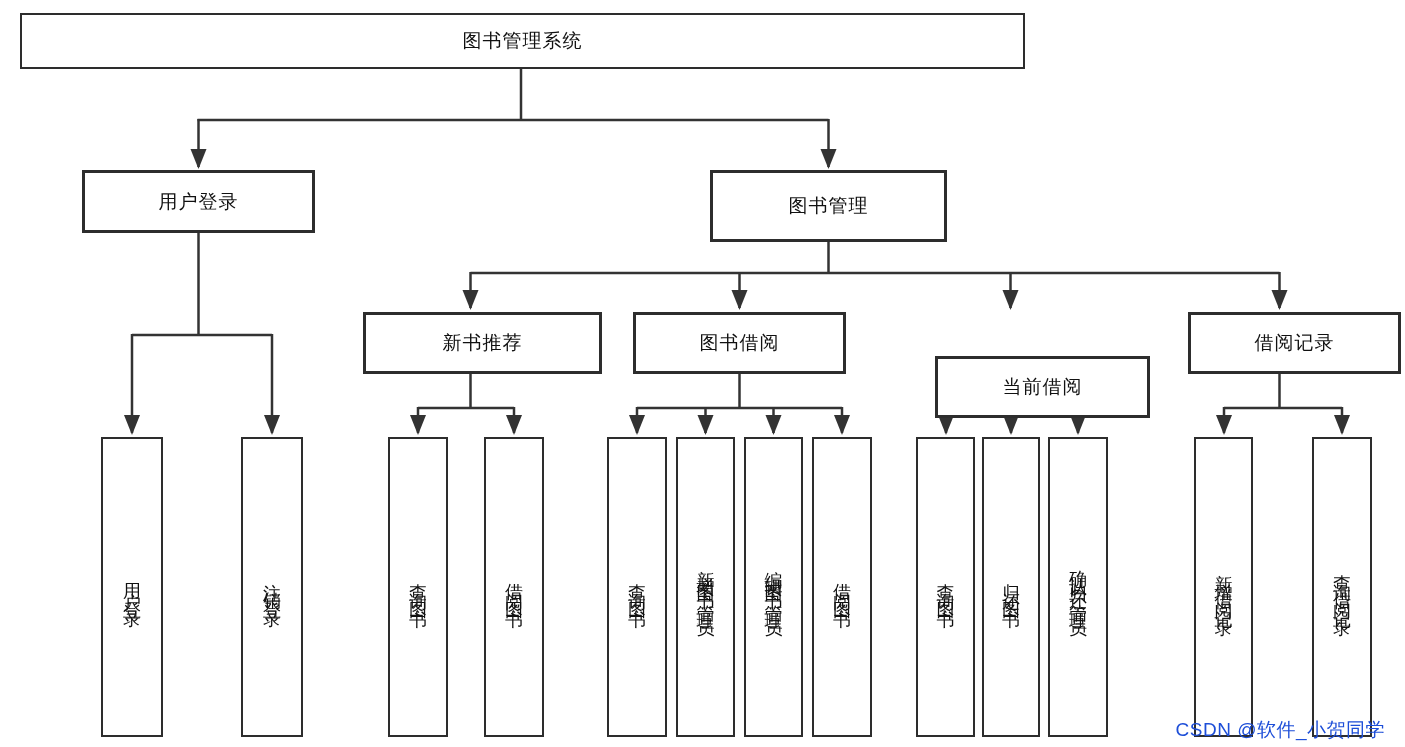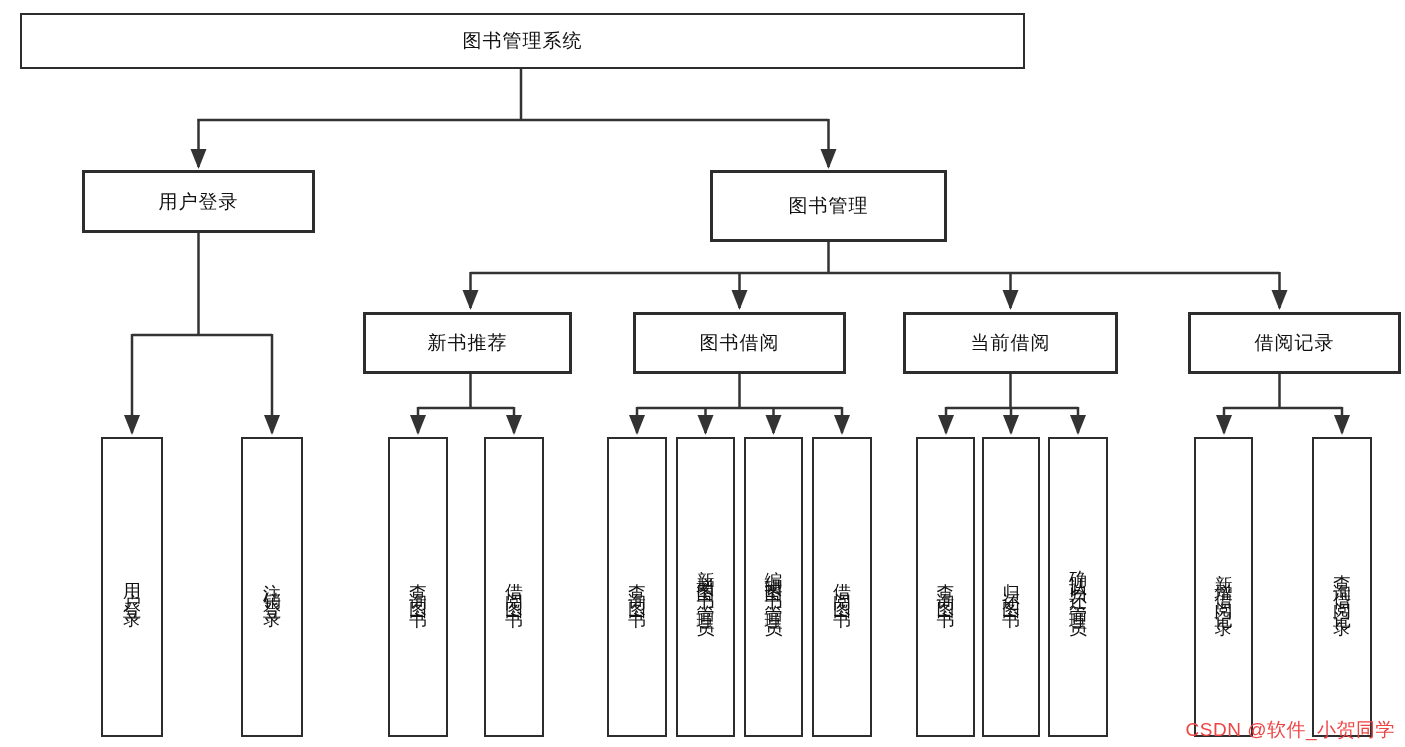--- a/index.html
+++ b/index.html
@@ -16,40 +16,40 @@
   .hbox{font-size:19px;letter-spacing:1px;}
   .leaf span{
     writing-mode:vertical-rl;text-orientation:mixed;
     font-size:18px;letter-spacing:9px;color:#111111;line-height:1;
   }
   .leaf.long span{letter-spacing:7px;}
   .root{left:20px;top:13px;width:1005px;height:56px;border-width:2.5px;}
   .n-user-login{left:82px;top:170px;width:233px;height:63px;}
   .n-book-mgmt{left:710px;top:170px;width:237px;height:72px;}
   .l2{top:312px;height:62px;}
-  .n-newbook{left:363px;width:209px;}
+  .n-newbook{left:363px;width:239px;}
   .n-borrowing{left:633px;width:213px;text-align:right;}
-  .n-current{left:903px;width:215px;}
+  .n-current{left:935px;width:215px;margin-top:44px;}
   .n-records{left:1173px;width:213px;margin-left:15px;}
   .leaf{top:437px;height:300px;border-width:2.5px;}
   .lf1{left:101px;width:62px;}
   .lf2{left:241px;width:62px;}
   .lf3{left:388px;width:60px;}
   .lf4{left:484px;width:60px;}
   .lf5{left:607px;width:60px;}
   .lf6{left:676px;width:59px;}
   .lf7{left:744px;width:59px;}
   .lf8{left:812px;width:60px;}
   .lf9{left:916px;width:59px;}
   .lf10{left:982px;width:58px;}
   .lf11{left:1048px;width:60px;}
   .lf12{left:1194px;width:59px;}
   .lf13{left:1312px;width:60px;}
   .watermark{
-    position:absolute;right:10px;bottom:4px;color:#ef4444;
+    position:absolute;right:20px;bottom:4px;color:#1d4ed8;
     font-size:19px;letter-spacing:0.5px;
   }
 </style>
 </head>
 <body>
 
 <div id="canvas">
 
   <svg id="wires" viewBox="0 0 1405 747" xmlns="http://www.w3.org/2000/svg">
     <defs>

